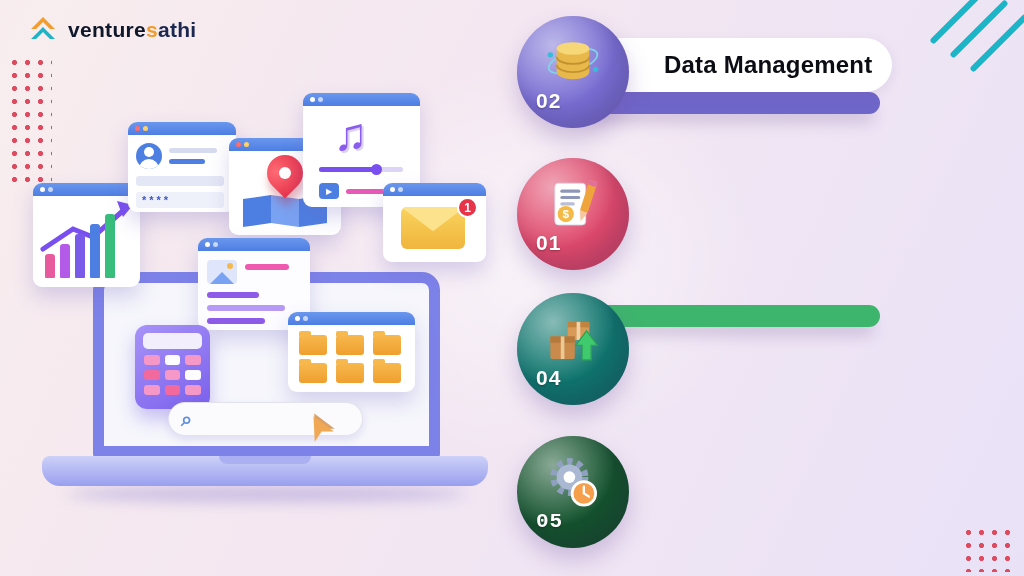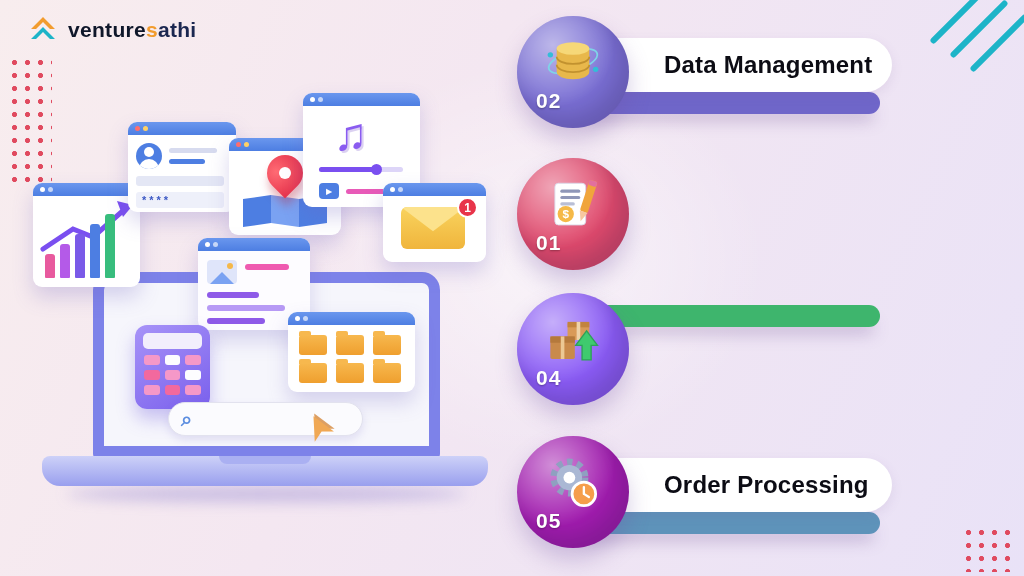--- a/index.html
+++ b/index.html
@@ -359,44 +359,38 @@
       </svg>
     </span>
     <span class="num">01</span>
   </div>
 </div>
 
 <div class="feature-row" id="row3">
   <div class="pill">
     <div class="pill-bar" style="background-color: rgb(62, 181, 109);"></div>
   </div>
-  <div class="circle" style="background-color: #8b5cf6;">
+  <div class="circle" style="background-color: #0f766e;">
     <span class="cicon">
       <svg width="58" height="58" viewBox="0 0 64 64">
         <rect x="26" y="12" width="24" height="20" rx="2" fill="#d99a58"></rect>
         <rect x="26" y="12" width="24" height="6" fill="#c2833f"></rect>
         <rect x="36" y="12" width="4" height="20" fill="#efd2a8"></rect>
         <rect x="7" y="28" width="27" height="25" rx="2" fill="#c98a4b"></rect>
         <rect x="7" y="28" width="27" height="7" fill="#b5793c"></rect>
         <rect x="18.5" y="28" width="4" height="25" fill="#ecc894"></rect>
         <path d="M42 54 V38 h-7 l12 -16 12 16 h-7 v16 Z" fill="#3fca6e" stroke="#2da158" stroke-width="1.5"></path>
       </svg>
     </span>
     <span class="num">04</span>
   </div>
 </div>
 
 <div class="feature-row" id="row4">
-  <div class="pill">
-    <div class="pill-white">
-      <span class="feature-title">Order Processing</span>
-    </div>
-    <div class="pill-bar" style="background-color: rgb(94, 147, 186);"></div>
-  </div>
-  <div class="circle" style="background-color: #a21caf;">
+  <div class="circle" style="background-color: #14532d; font-family: Liberation Mono, monospace;">
     <span class="cicon">
       <svg width="58" height="58" viewBox="0 0 64 64">
         <circle cx="28" cy="26" r="17" fill="none" stroke="#8fa0c0" stroke-width="8" stroke-dasharray="6 5"></circle>
         <circle cx="28" cy="26" r="14" fill="#aab8d4"></circle>
         <circle cx="28" cy="26" r="6.5" fill="#fff"></circle>
         <circle cx="44" cy="44" r="13" fill="#f59e4b" stroke="#fff" stroke-width="3"></circle>
         <path d="M44 44 V36.5 M44 44 l5.5 3.5" stroke="#fff" stroke-width="2.6" stroke-linecap="round" fill="none"></path>
       </svg>
     </span>
     <span class="num">05</span>

